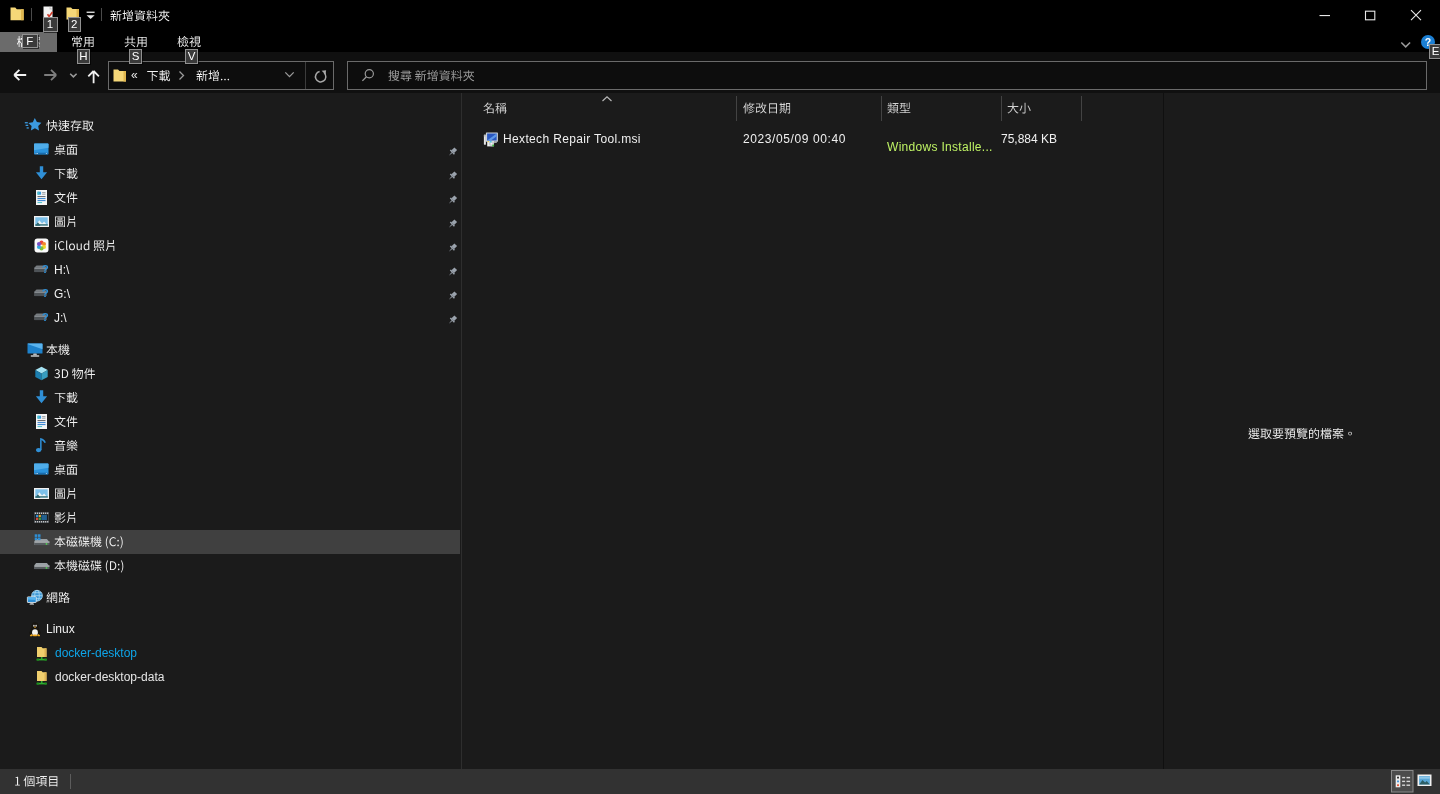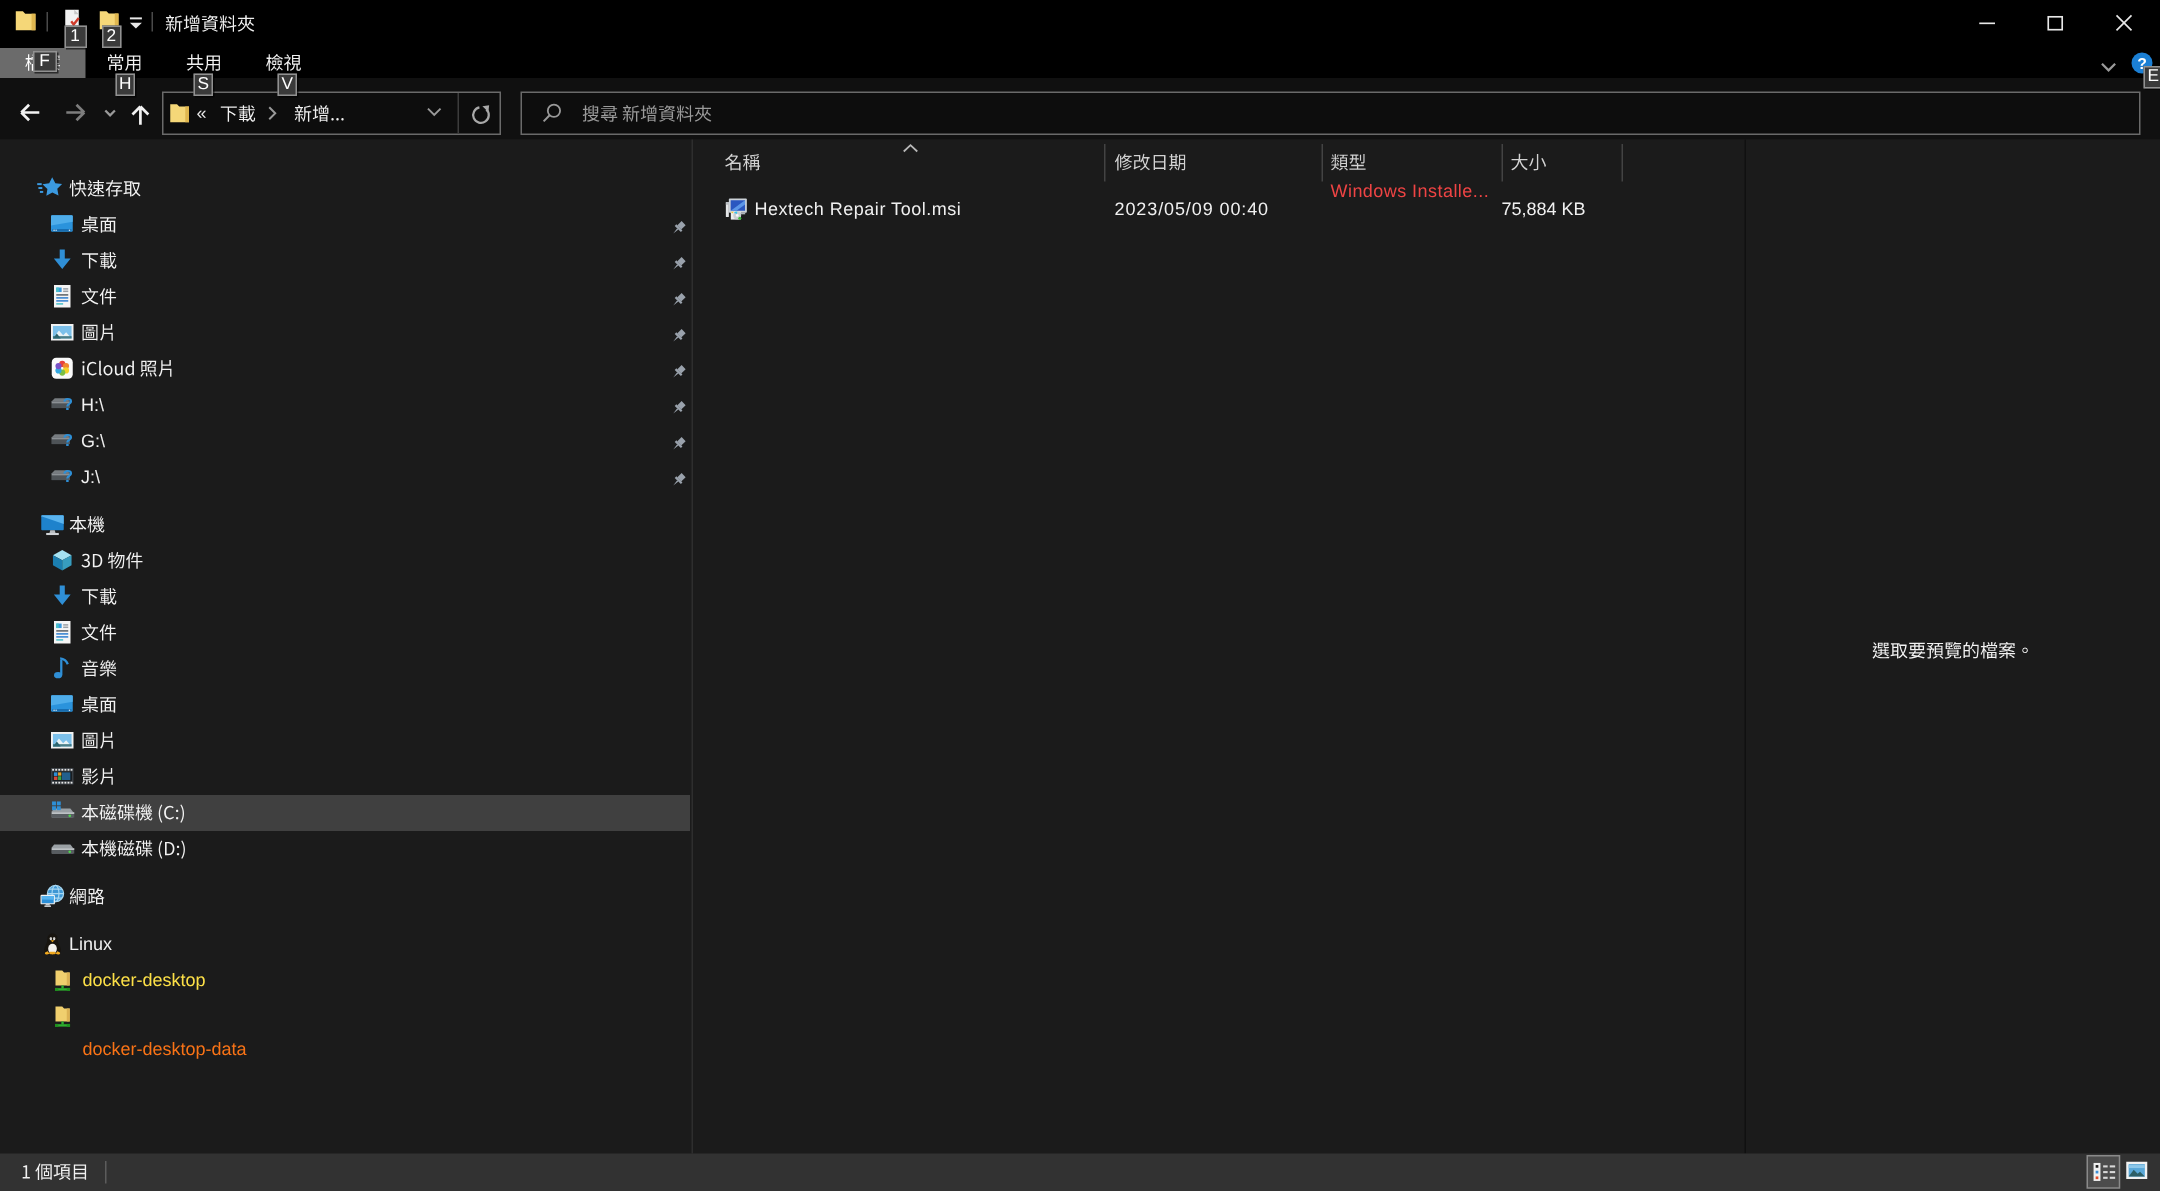--- a/index.html
+++ b/index.html
@@ -14,28 +14,28 @@
 <div class="abs" style="left:108px;top:60.5px;width:226px;height:29px;background:#0d0d0d;border:1px solid #6a6a6a;box-sizing:border-box"></div>
 <div class="abs" style="left:305px;top:61.5px;width:1px;height:27px;background:#3c3c3c"></div>
 <div class="abs" style="left:347px;top:60.5px;width:1080px;height:29px;background:#0d0d0d;border:1px solid #6a6a6a;box-sizing:border-box"></div>
 <div class="abs" style="left:0;top:769px;width:1440px;height:25px;background:#323232"></div>
 <div class="abs" style="left:70px;top:774px;width:1px;height:15px;background:#5c5c5c"></div>
 <div class="abs" style="left:31px;top:8px;width:1px;height:13px;background:#4a4a4a"></div>
 <div class="abs" style="left:101px;top:8px;width:1px;height:13px;background:#4a4a4a"></div>
 <div class="lat" style="left:131px;top:68px;color:#e8e8e8;">«</div>
 <div class="lat" style="left:503px;top:132px;color:#f0f0f0;letter-spacing:0.35px;">Hextech Repair Tool.msi</div>
 <div class="lat" style="left:743px;top:132px;color:#f0f0f0;letter-spacing:0.6px;">2023/05/09 00:40</div>
-<div class="lat" style="left:887px;top:120px;color:#ef4444;letter-spacing:0.3px;text-align:right;">Windows Installe...</div>
+<div class="lat" style="left:887px;top:140px;color:#bef264;letter-spacing:0.3px;text-align:right;">Windows Installe...</div>
 <div class="lat" style="left:1001px;top:132px;width:71px;text-align:left">75,884 KB</div>
 <div class="lat" style="left:54px;top:262.5px;color:#f0f0f0;">H:\</div>
 <div class="lat" style="left:54px;top:286.5px;color:#f0f0f0;">G:\</div>
 <div class="lat" style="left:54px;top:310.5px;color:#f0f0f0;">J:\</div>
 <div class="lat" style="left:46px;top:622px;color:#f0f0f0;">Linux</div>
-<div class="lat" style="left:55px;top:646px;color:#fde047;text-align:right;">docker-desktop</div>
-<div class="lat" style="left:55px;top:692px;color:#f97316;">docker-desktop-data</div>
+<div class="lat" style="left:55px;top:646px;color:#0ea5e9;text-align:right;">docker-desktop</div>
+<div class="lat" style="left:55px;top:670px;color:#e5e5e5;">docker-desktop-data</div>
 <div class="keytip" style="left:42.5px;top:17px;width:13px;height:13px;line-height:13px">1</div>
 <div class="keytip" style="left:67.5px;top:17px;width:11.5px;height:13px;line-height:13px">2</div>
 <div class="keytip" style="left:22px;top:33.5px;width:13.5px;height:12.5px;line-height:12.5px">F</div>
 <div class="keytip" style="left:77px;top:49px;width:11px;height:13px;line-height:13px">H</div>
 <div class="keytip" style="left:129px;top:49px;width:11px;height:13px;line-height:13px">S</div>
 <div class="keytip" style="left:185px;top:49px;width:11px;height:13px;line-height:13px">V</div>
 <div class="keytip" style="left:1429px;top:43.5px;width:11px;height:13.5px;line-height:13.5px">E</div>
 <svg class="abs" style="left:0;top:0" width="1440" height="794">
     <g transform="translate(10.0,6.0)">
       <g transform="scale(1.05)">

